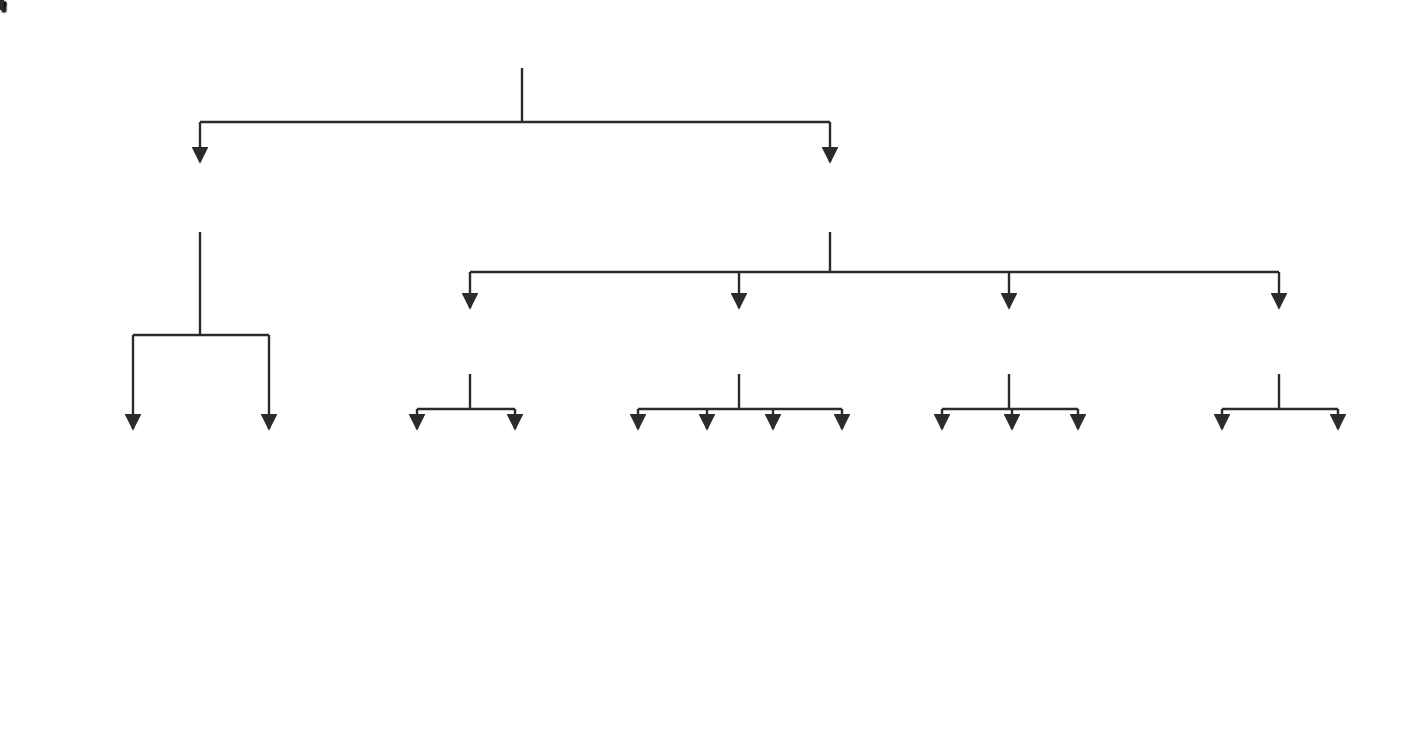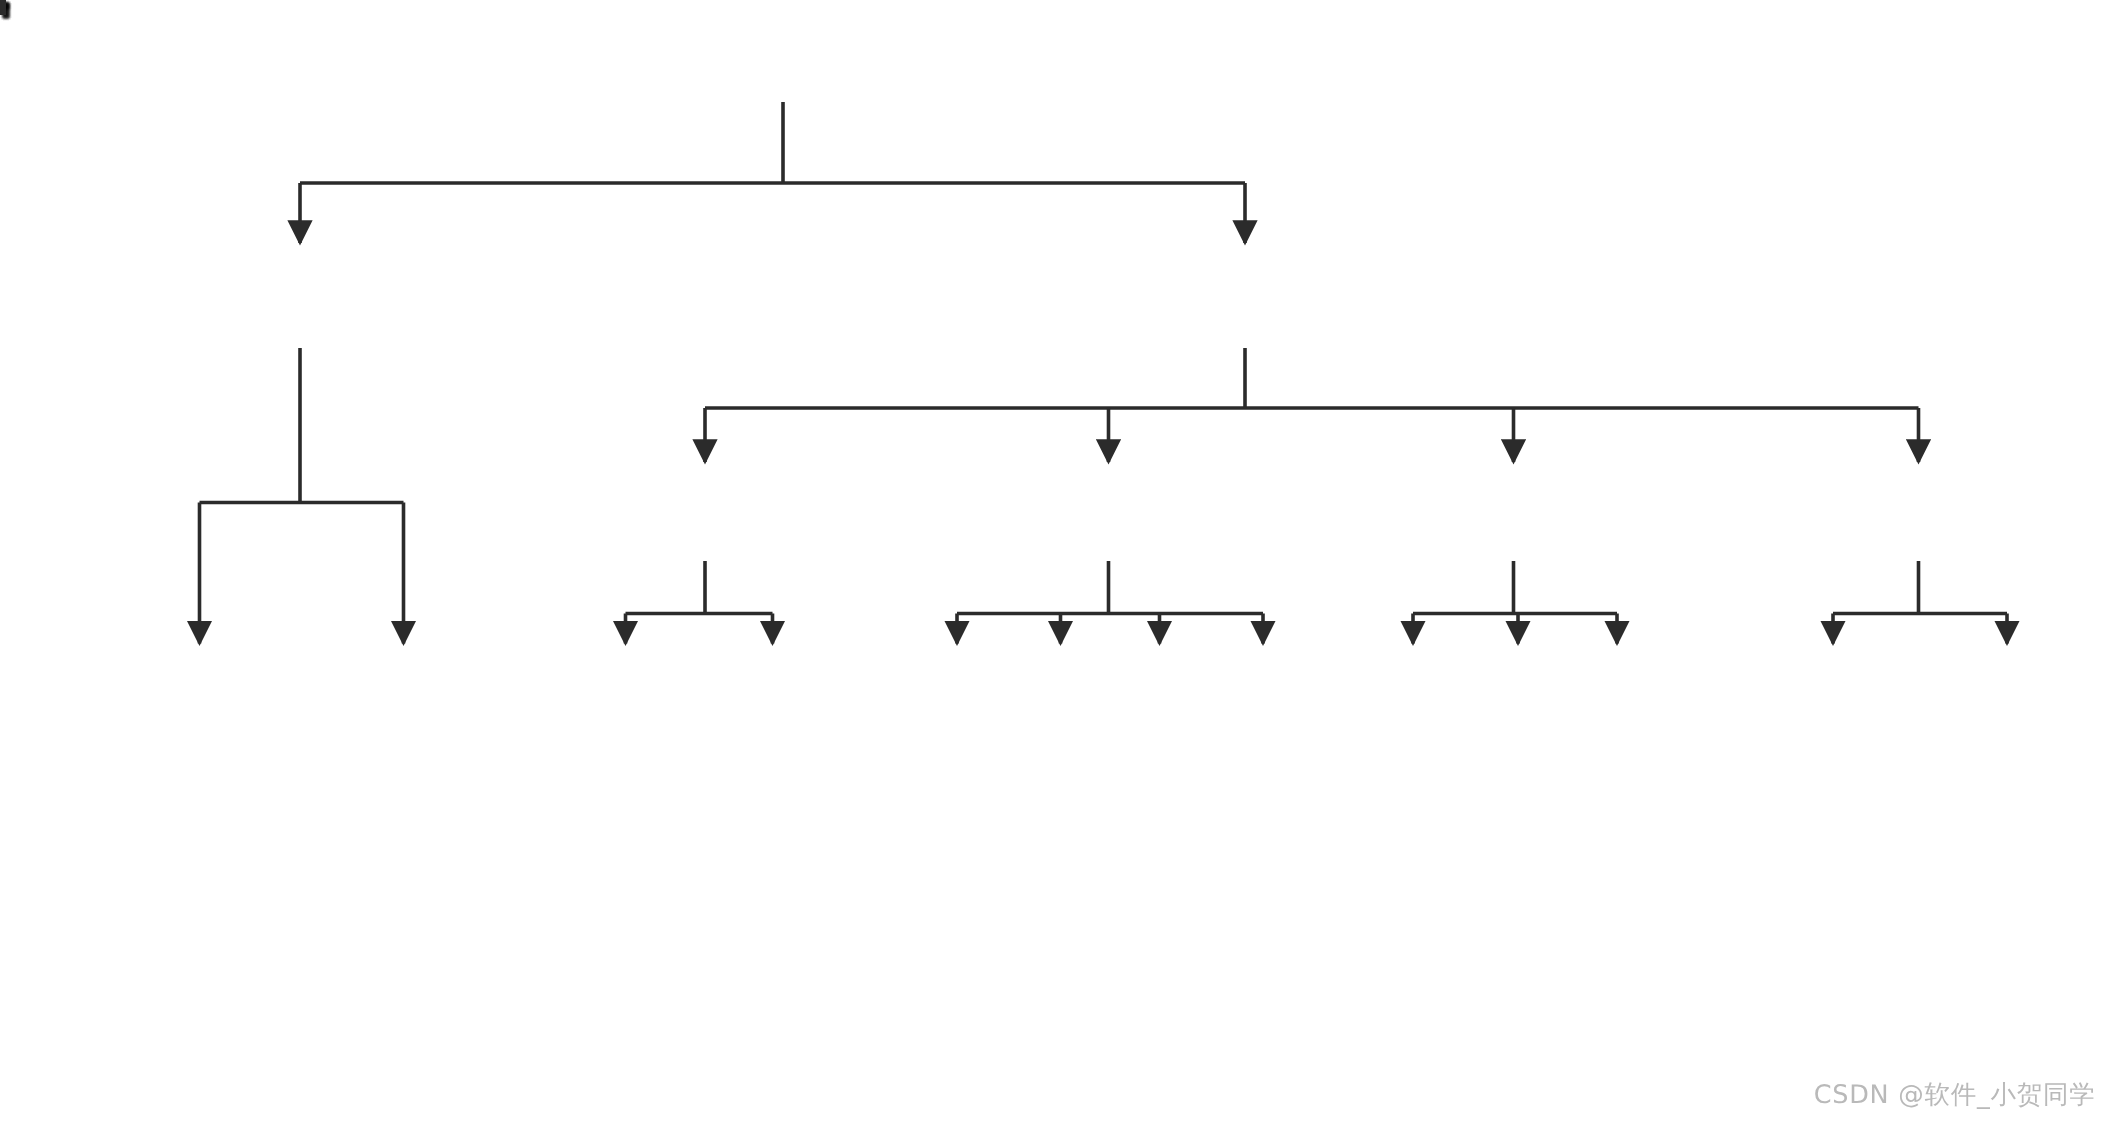--- a/index.html
+++ b/index.html
@@ -186,14 +186,13 @@
   <div class="node vertical" style="border-color: rgb(43, 43, 43);">
     <span class="label" style="color: rgb(28, 28, 28);"></span>
   </div>
   <div class="node vertical" style="border-color: rgb(43, 43, 43);">
     <span class="label" style="color: rgb(28, 28, 28);"></span>
   </div>
   <div class="node vertical" style="border-color: rgb(43, 43, 43);">
     <span class="label" style="color: rgb(28, 28, 28);"></span>
   </div>
 
-  <div id="watermark" style="color: rgb(185, 185, 185);">CSDN @软件_小贺同学</div>
 </div>
 
 </body></html>

